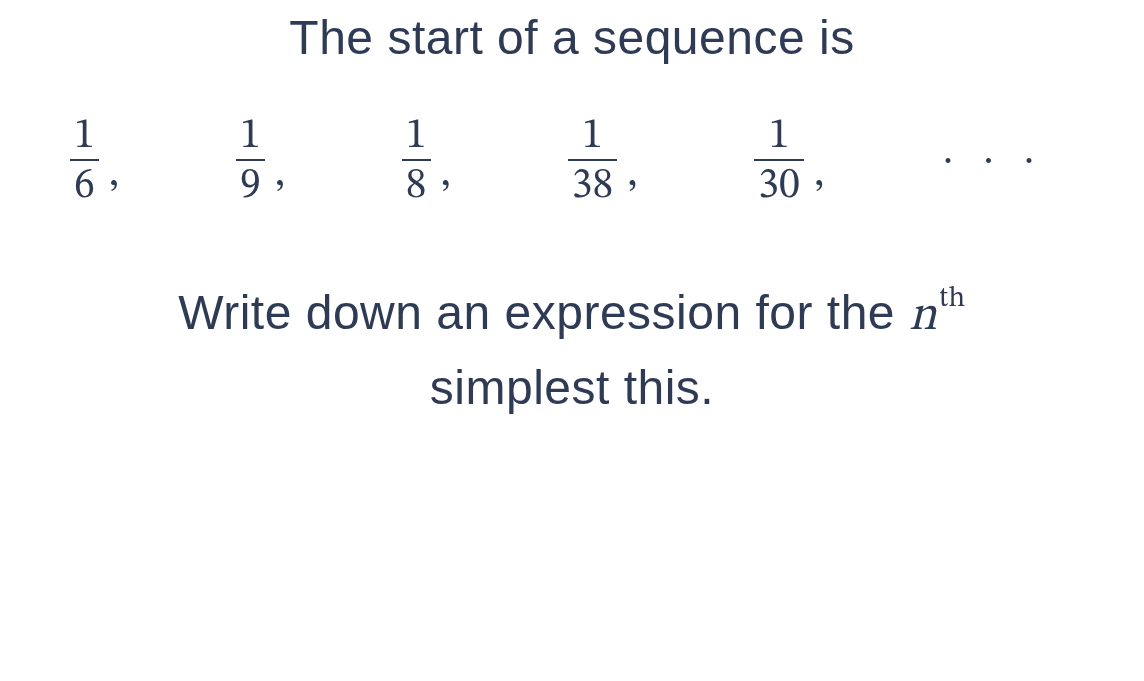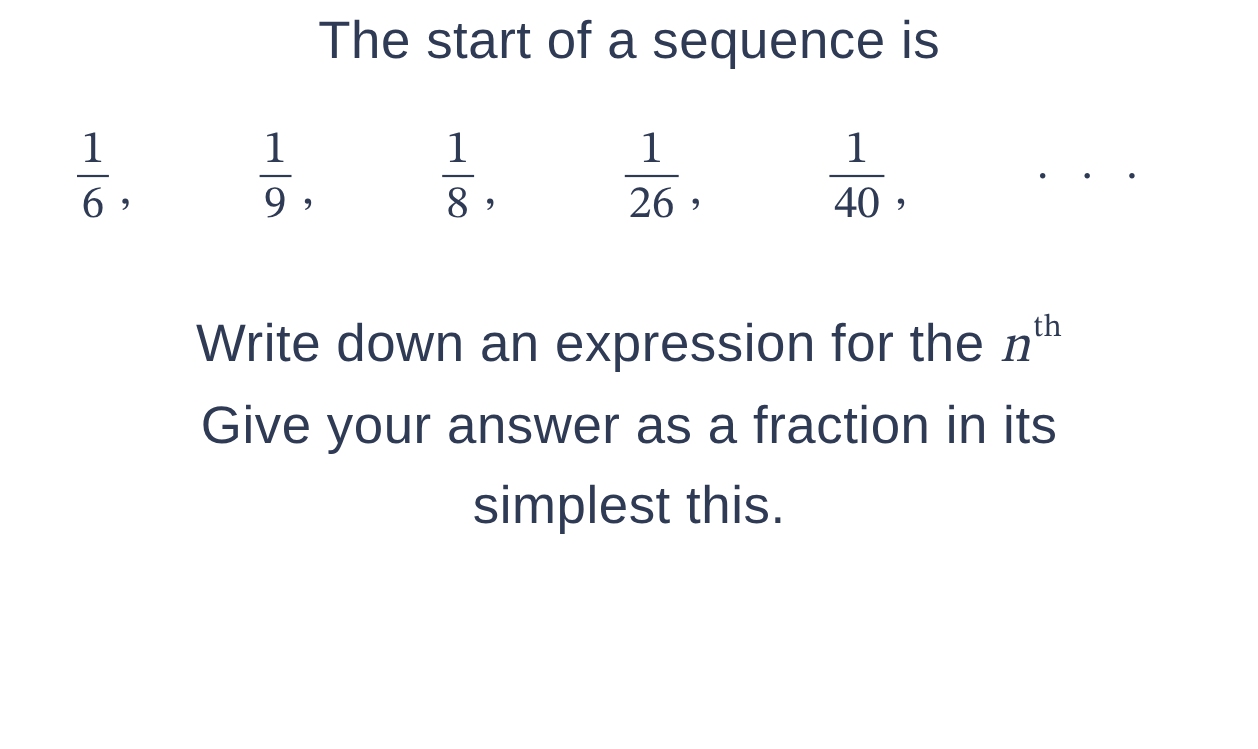--- a/index.html
+++ b/index.html
@@ -114,35 +114,34 @@
     <span class="term">
       <span class="frac">
         <span class="num">1</span>
         <span class="den">8</span>
       </span>
       <span class="comma">,</span>
     </span>
     <span class="term">
       <span class="frac">
         <span class="num">1</span>
-        <span class="den">26</span>
+        <span class="den">38</span>
       </span>
       <span class="comma">,</span>
     </span>
     <span class="term">
       <span class="frac">
         <span class="num">1</span>
-        <span class="den">40</span>
+        <span class="den">30</span>
       </span>
       <span class="comma">,</span>
     </span>
     <span class="dots">· · ·</span>
   </div>
 
   <div class="question">
     <span class="line">
       <span>Write down an expression for the </span><span class="mathit">n</span><span class="sup">th</span>
     </span>
-    <span class="line">Give your answer as a fraction in its</span>
     <span class="line">simplest this.</span>
   </div>
 
 </div>
 
 </body></html>

